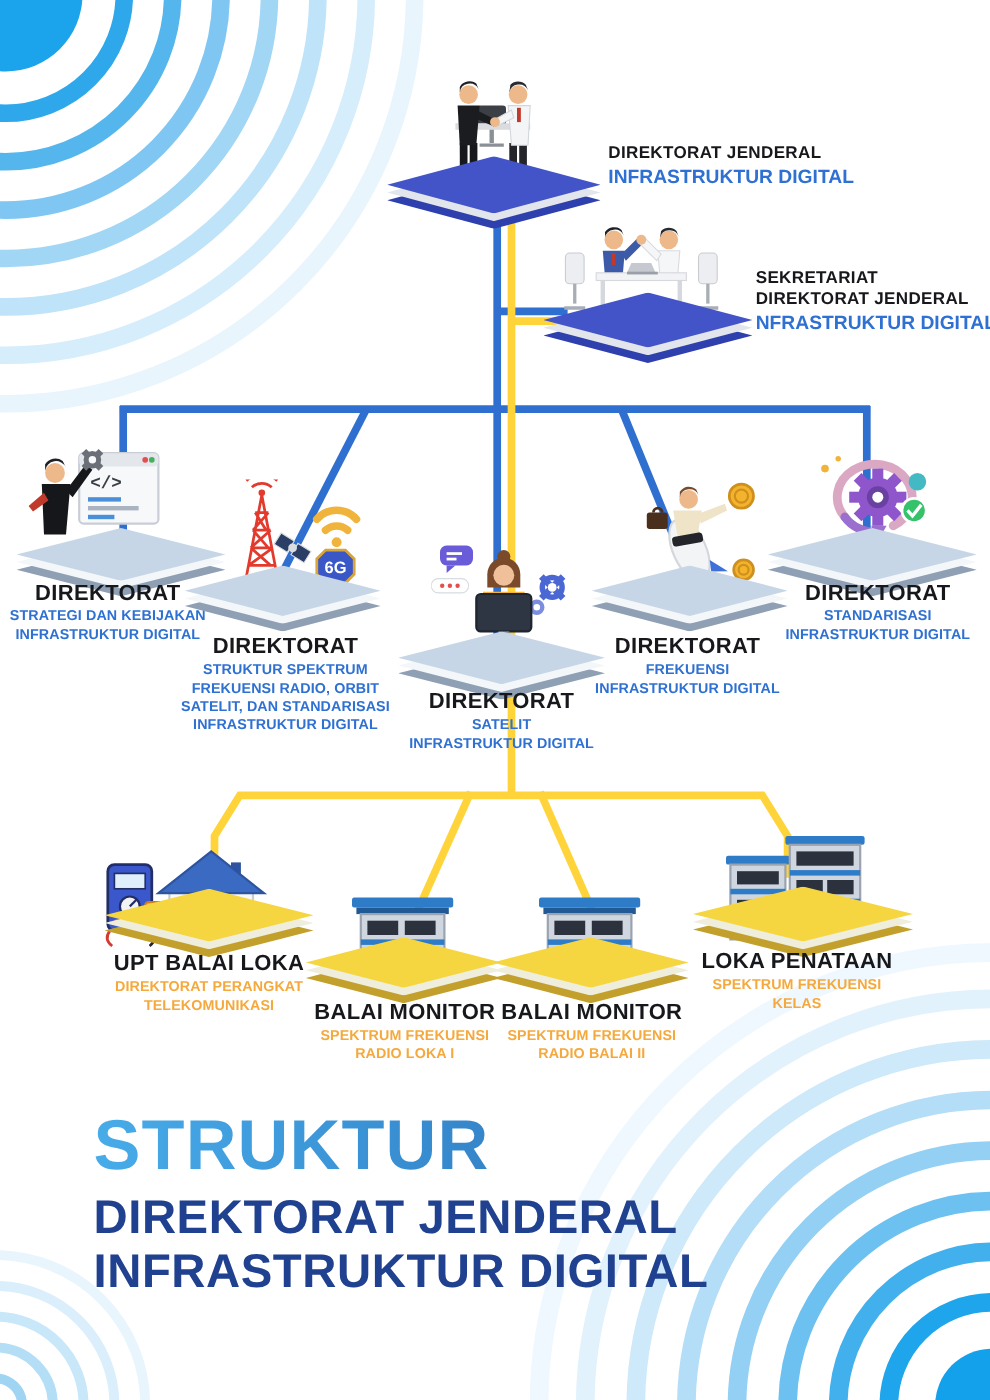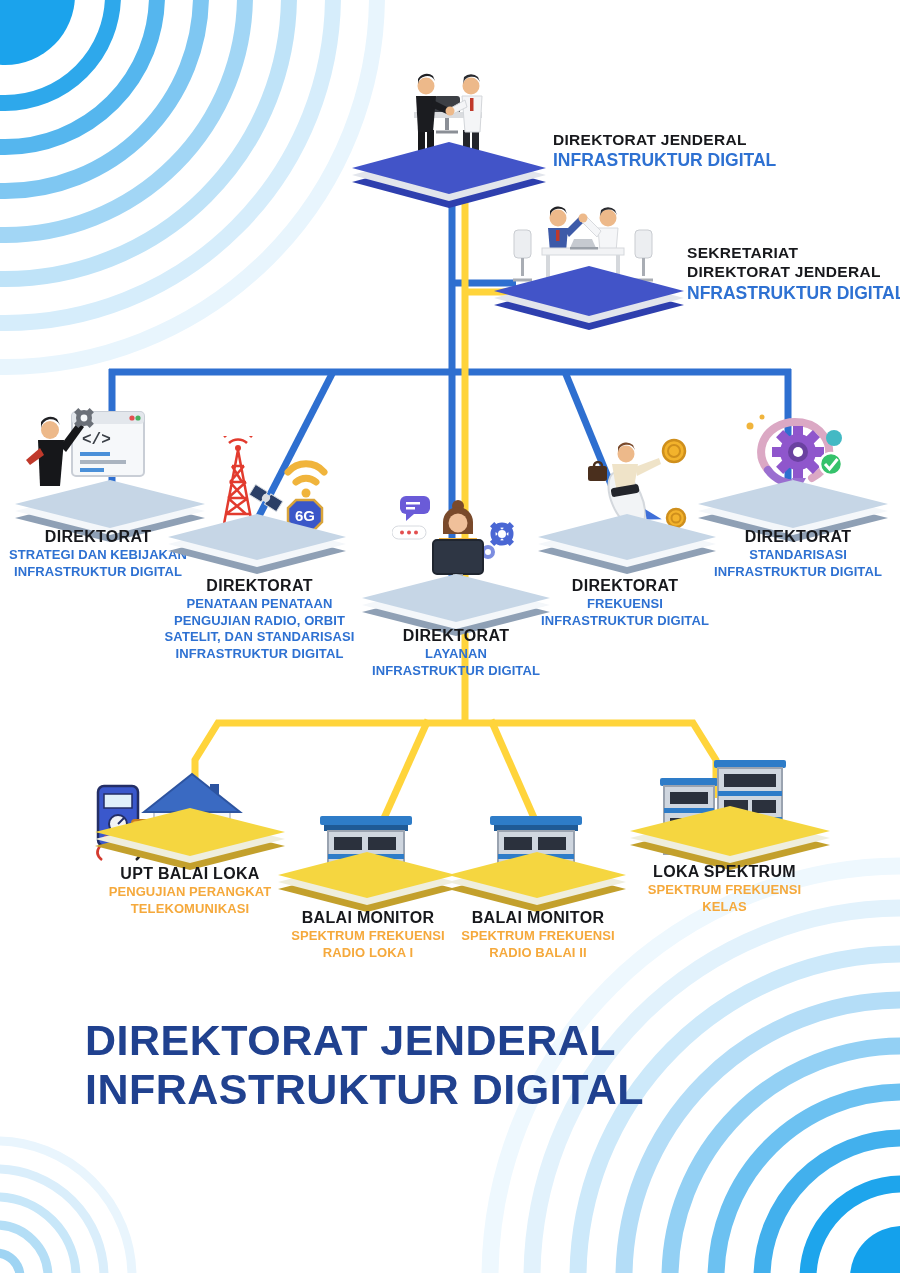--- a/index.html
+++ b/index.html
@@ -12,21 +12,21 @@
   .platform{position:absolute;}
   .platform i{position:absolute;left:0;width:100%;height:calc(100% - 14px);
               clip-path:polygon(50% 0,100% 50%,50% 100%,0 50%);display:block;}
   .platform .pb{top:14px}.platform .pm{top:7px}.platform .pt{top:0}
   .plat-blue .pb{background:#2e3fae}.plat-blue .pm{background:#e2e5ec}.plat-blue .pt{background:#4254c8}
   .plat-light .pb{background:#8fa0b5}.plat-light .pm{background:#f4f7fa}.plat-light .pt{background:#c6d6e6}
   .plat-yellow .pb{background:#c3a02c}.plat-yellow .pm{background:#efeedd}.plat-yellow .pt{background:#f5d640}
 
   
   .lbl{position:absolute;text-align:center;}
-  .lbl .t{font-weight:bold;color:#17181c;font-size:16px;letter-spacing:.3px;line-height:1.25;}
+  .lbl .t{font-weight:bold;color:#17181c;font-size:20px;letter-spacing:.3px;line-height:1.25;}
   .lbl .s div{font-weight:bold;font-size:13px;line-height:1.28;letter-spacing:.1px;}
   .lbl.blue .s div{color:#2e71d2;}
   .lbl.orange .s div{color:#f5a93c;}
   .lbl.side{text-align:left;}
   .lbl.side .t{font-size:15.5px;}
   .lbl.side .s div{font-size:17.5px;color:#2e71d2;letter-spacing:0;}
 
   
   .title-wrap{position:absolute;left:85px;top:1008px;font-weight:bold;}
   .grad{font-size:64px;line-height:67px;letter-spacing:1px;color:#2f7cc0;}
@@ -215,22 +215,22 @@
     </g>
   </svg>
   <div class="platform plat-light" style="left:168px;top:514px;width:178px;height:60px">
       <i class="pb"></i>
       <i class="pm"></i>
       <i class="pt"></i>
     </div>
   <div class="lbl blue" style="left:162px;top:576px;width:195px">
     <div class="t">DIREKTORAT</div>
     <div class="s">
-      <div>PENATAAN PENATAAN</div>
-      <div>PENGUJIAN RADIO, ORBIT</div>
+      <div>STRUKTUR SPEKTRUM</div>
+      <div>FREKUENSI RADIO, ORBIT</div>
       <div>SATELIT, DAN STANDARISASI</div>
       <div>INFRASTRUKTUR DIGITAL</div>
     </div>
   </div>
 
   <svg class="abs" style="left:392px;top:476px" width="130" height="120" viewBox="0 0 130 120">
     <g>
       <rect x="8" y="20" width="30" height="18" rx="6" fill="#6a5bd8"></rect>
       <path d="M14 38 l0 7 l8 -7 Z" fill="#6a5bd8"></path>
       <rect x="14" y="26" width="14" height="2.5" fill="#fff"></rect>
@@ -258,21 +258,21 @@
     <rect x="52" y="105" width="28" height="5" rx="2.5" fill="#8b9097"></rect>
   </svg>
   <div class="platform plat-light" style="left:362px;top:574px;width:188px;height:62px">
       <i class="pb"></i>
       <i class="pm"></i>
       <i class="pt"></i>
     </div>
   <div class="lbl blue" style="left:361px;top:626px;width:190px">
     <div class="t">DIREKTORAT</div>
     <div class="s">
-      <div>LAYANAN</div>
+      <div>SATELIT</div>
       <div>INFRASTRUKTUR DIGITAL</div>
     </div>
   </div>
 
   <svg class="abs" style="left:556px;top:436px" width="140" height="100" viewBox="0 0 140 100">
     <g transform="rotate(-24 70 62)">
       <ellipse cx="70" cy="64" rx="15" ry="30" fill="#f2f4f6" stroke="#d4d8dd" stroke-width="2"></ellipse>
       <circle cx="70" cy="52" r="6.5" fill="#3f6fd8" stroke="#fff" stroke-width="2"></circle>
       <path d="M57 80 L46 96 L60 90 Z" fill="#3f6fd8"></path>
       <path d="M83 80 L94 96 L80 90 Z" fill="#3f6fd8"></path>
@@ -367,21 +367,21 @@
     </g>
   </svg>
   <div class="platform plat-yellow" style="left:95px;top:808px;width:190px;height:62px">
       <i class="pb"></i>
       <i class="pm"></i>
       <i class="pt"></i>
     </div>
   <div class="lbl orange" style="left:85px;top:864px;width:210px">
     <div class="t">UPT BALAI LOKA</div>
     <div class="s">
-      <div>PENGUJIAN PERANGKAT</div>
+      <div>DIREKTORAT PERANGKAT</div>
       <div>TELEKOMUNIKASI</div>
     </div>
   </div>
 
   <svg class="abs" style="left:306px;top:798px" width="120" height="100" viewBox="0 0 120 100">
     <rect x="14" y="18" width="92" height="9" rx="2" fill="#2e7cc8"></rect>
     <rect x="18" y="27" width="84" height="6" fill="#1f5a96"></rect>
     <rect x="22" y="33" width="76" height="60" fill="#cfd6df" stroke="#9aa3b0" stroke-width="2"></rect>
     <rect x="28" y="39" width="28" height="13" fill="#2b313d"></rect>
     <rect x="62" y="39" width="28" height="13" fill="#2b313d"></rect>
@@ -452,25 +452,26 @@
       <circle cx="34" cy="104" r="3" fill="#e8962e"></circle>
     <circle cx="110" cy="104" r="3" fill="#e8962e"></circle>
       <circle cx="120" cy="104" r="3" fill="#e8962e"></circle>
   </svg>
   <div class="platform plat-yellow" style="left:630px;top:806px;width:200px;height:64px">
       <i class="pb"></i>
       <i class="pm"></i>
       <i class="pt"></i>
     </div>
   <div class="lbl orange" style="left:622px;top:862px;width:205px">
-    <div class="t">LOKA SPEKTRUM</div>
+    <div class="t">LOKA PENATAAN</div>
     <div class="s">
       <div>SPEKTRUM FREKUENSI</div>
       <div>KELAS</div>
     </div>
   </div>
 
   <div class="title-wrap">
+    <div class="grad">STRUKTUR</div>
     <div class="navy" style="margin-top:8px">DIREKTORAT JENDERAL</div>
     <div class="navy">INFRASTRUKTUR DIGITAL</div>
   </div>
 
 </div>
 
 </body></html>

